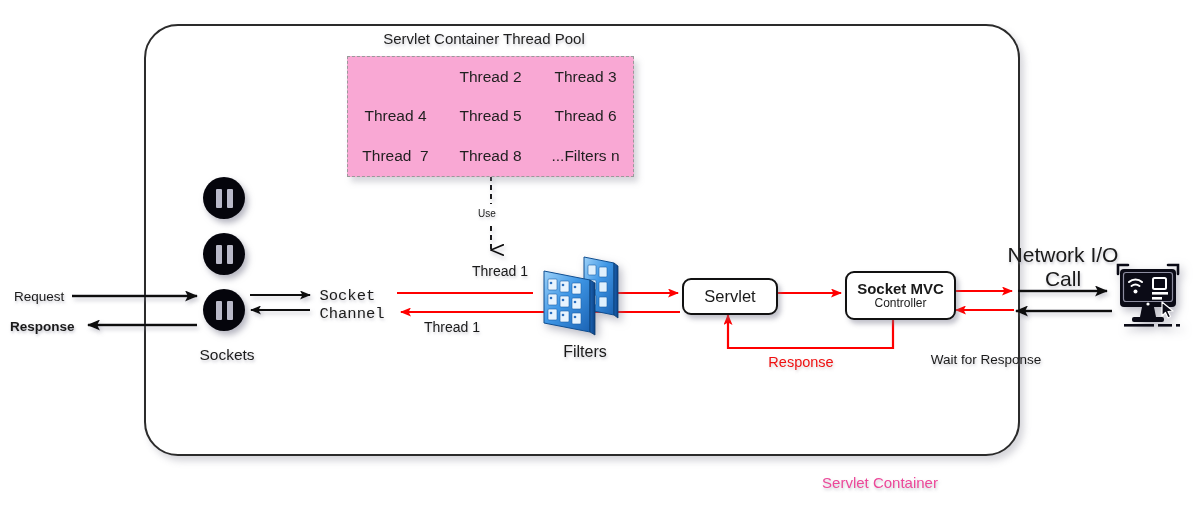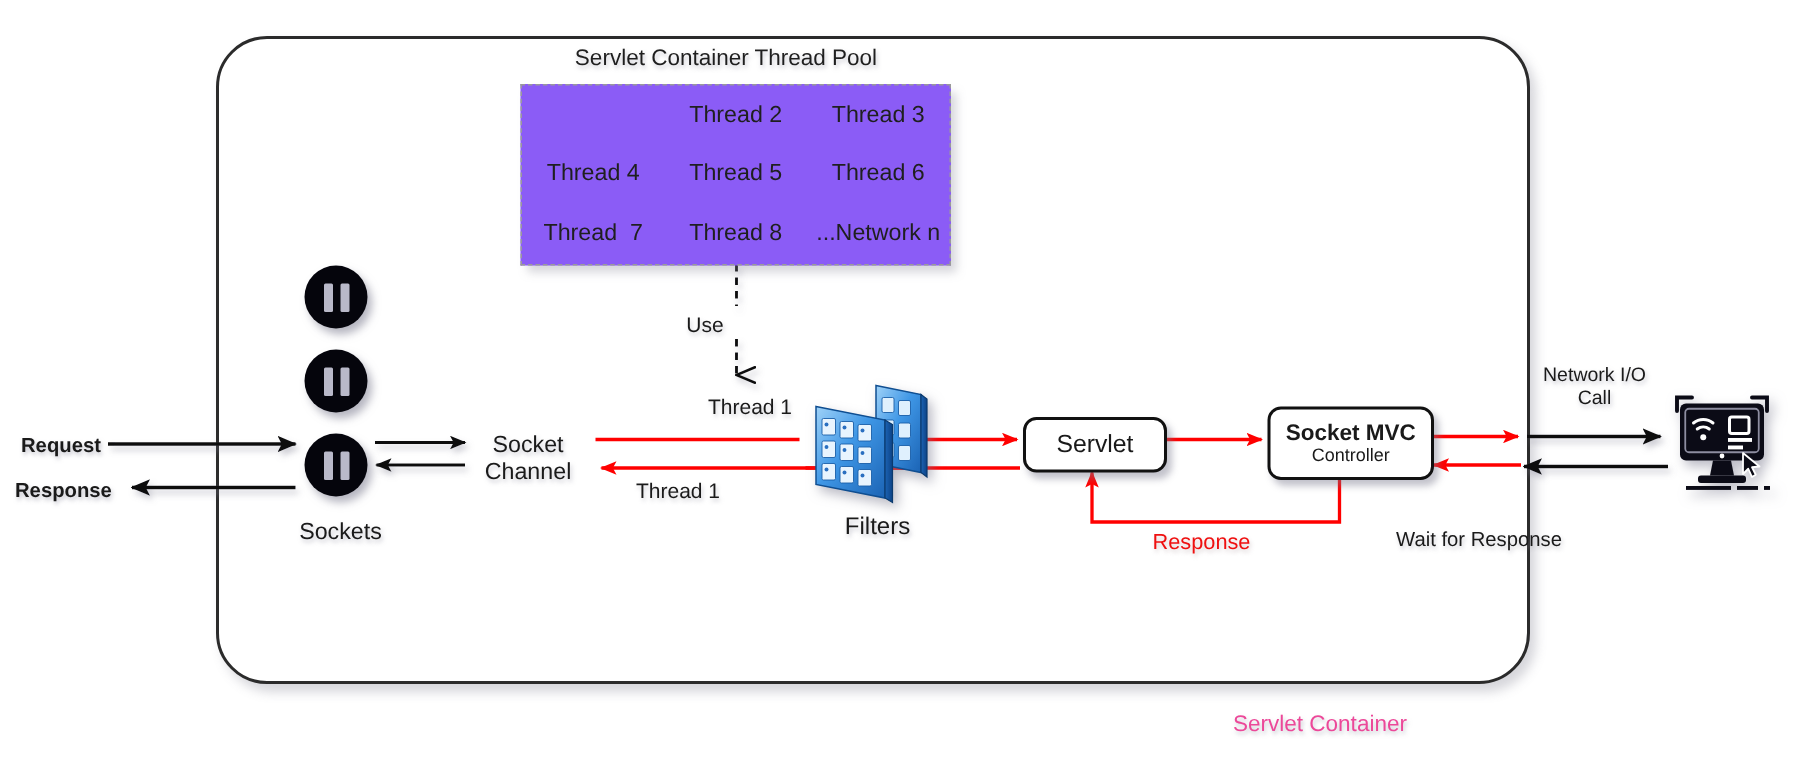--- a/index.html
+++ b/index.html
@@ -18,61 +18,61 @@
     box-shadow:4px 5px 7px rgba(120,120,135,0.30);
   }
   #container-caption{left:880px;top:474px;font-size:15px;color:#ec4899;
      text-shadow:1px 2px 3px rgba(150,150,165,.5);}
 
   
   #thread-pool-title{left:484px;top:30px;font-size:15px;color:#1f1f1f;
      text-shadow:1px 2px 3px rgba(150,150,165,.5);}
   #thread-pool-box{
     position:absolute;left:347px;top:56px;width:285px;height:119px;
-    background:#8b5cf6;border:1.5px dashed #9a9a9a;
+    background:#f9a8d4;border:1.5px dashed #9a9a9a;
     box-shadow:4px 5px 6px rgba(140,140,155,.35);
   }
   #thread-grid{position:absolute;inset:0;display:grid;
     grid-template-columns:repeat(3,1fr);grid-template-rows:repeat(3,1fr);
     align-items:center;justify-items:center;}
   #thread-grid span{font-size:15.5px;color:#1f1f1f;white-space:pre;}
 
   
   .node-box{position:absolute;background:#fff;border:2px solid #111;
     border-radius:9px;box-shadow:3px 4px 5px rgba(120,120,140,.45);
     display:flex;flex-direction:column;align-items:center;justify-content:center;}
   #servlet-box{left:682px;top:278px;width:92px;height:33px;}
   #servlet-box .t{font-size:16.5px;text-align:center;}
   #spring-box{left:845px;top:271px;width:107px;height:45px;}
   #spring-box .t1{font-size:15px;font-weight:bold;line-height:1.05;}
   #spring-box .t2{font-size:12px;line-height:1.1;}
 
   
-  #label-request{left:14px;top:289px;font-size:13.5px;font-weight:bold;
+  #label-request{left:14px;top:289px;font-size:13.5px;font-weight:normal;
     text-shadow:1px 2px 3px rgba(150,150,165,.55);text-align:right;}
   #label-response{left:10px;top:319px;font-size:13.5px;font-weight:bold;
     text-shadow:1px 2px 3px rgba(150,150,165,.55);}
   #label-sockets{left:227px;top:346px;font-size:15.5px;
     text-shadow:1px 2px 3px rgba(150,150,165,.5);}
-  #label-socket-channel{left:352px;top:288px;font-size:15.5px;text-align:center;
-    text-shadow:1px 2px 3px rgba(150,150,165,.5);}
+  #label-socket-channel{left:352px;top:288px;font-size:15.5px;text-align:left;
+    text-shadow:1px 2px 3px rgba(150,150,165,.5);font-family:Liberation Mono, monospace;}
   #label-socket-channel .ln{display:block;}
-  #label-use{left:470px;top:208px;font-size:14px;background:#fff;padding:0 2px;
+  #label-use{left:487px;top:208px;font-size:10px;background:#fff;padding:0 2px;
     text-shadow:1px 2px 3px rgba(150,150,165,.45);}
   #label-thread1-top{left:500px;top:263px;font-size:14px;
     text-shadow:1px 2px 3px rgba(150,150,165,.45);}
   #label-thread1-bottom{left:452px;top:319px;font-size:14px;
     text-shadow:1px 2px 3px rgba(150,150,165,.45);}
   #label-filters{left:585px;top:343px;font-size:16px;
     text-shadow:1px 2px 3px rgba(150,150,165,.5);}
   #label-response-red{left:801px;top:354px;font-size:14.5px;color:#ef1010;
     text-shadow:1px 2px 3px rgba(170,150,155,.45);}
   #label-wait{left:986px;top:325px;font-size:13.5px;
     text-shadow:1px 2px 3px rgba(150,150,165,.45);margin-top:27px;}
-  #label-network{left:1063px;top:243px;font-size:13px;text-align:center;
+  #label-network{left:1063px;top:243px;font-size:21px;text-align:center;
     text-shadow:1px 2px 3px rgba(150,150,165,.5);}
   #label-network .ln{display:block;}
 
   
   .socket{position:absolute;width:42px;height:42px;border-radius:50%;
     background:#05050c;box-shadow:3px 4px 6px rgba(120,120,140,.55);
     display:flex;align-items:center;justify-content:center;gap:5px;}
   .socket i{display:block;width:6px;height:19px;background:#b9b9c9;border-radius:1px;}
   #socket-1{left:203px;top:177px;}
   #socket-2{left:203px;top:233px;}
@@ -150,21 +150,21 @@
   <div id="thread-pool-box">
     <div id="thread-grid">
       <span></span>
       <span>Thread 2</span>
       <span>Thread 3</span>
       <span>Thread 4</span>
       <span>Thread 5</span>
       <span>Thread 6</span>
       <span>Thread  7</span>
       <span>Thread 8</span>
-      <span>...Network n</span>
+      <span>...Filters n</span>
     </div>
   </div>
 
   <div class="socket" id="socket-1">
     <i></i>
       <i></i>
   </div>
   <div class="socket" id="socket-2">
     <i></i>
       <i></i>

